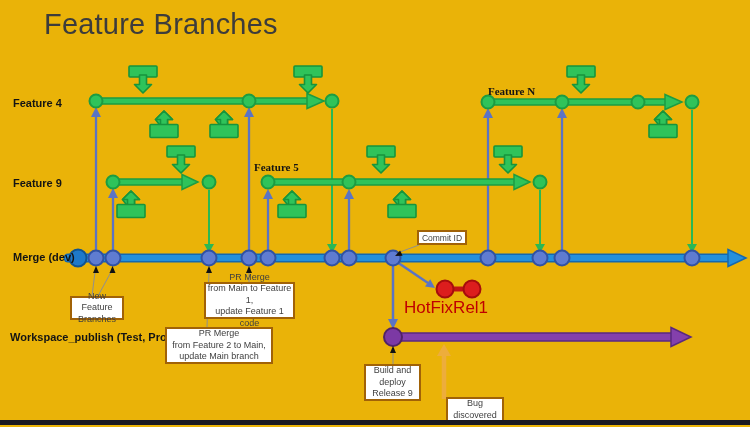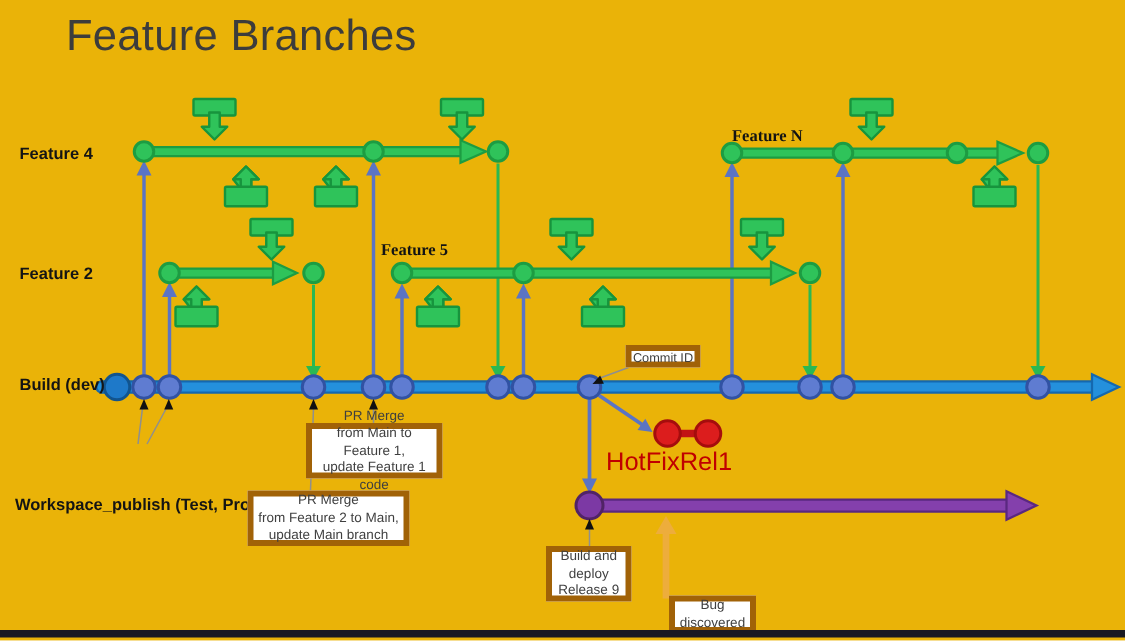--- a/index.html
+++ b/index.html
@@ -4,21 +4,21 @@
 <style>
   html,body{margin:0;padding:0;background:#fff;}
   .stage{position:relative;width:750px;height:427px;background:#eab308;overflow:hidden;
          font-family:"Liberation Sans",sans-serif;}
   .stage svg{position:absolute;left:0;top:0;}
   .title{position:absolute;left:44px;top:8px;font-size:29px;font-weight:400;color:#3c3c3c;
          letter-spacing:0.2px;}
   .lane-label{position:absolute;font-size:11px;font-weight:bold;color:#141414;white-space:nowrap;}
   .branch-label{position:absolute;font-size:11px;font-weight:bold;color:#141414;white-space:nowrap;font-family:Liberation Serif, serif;}
   .hotfix-label{position:absolute;font-size:17px;font-weight:normal;color:#c00000;white-space:nowrap;}
-  .callout{position:absolute;background:#ffffff;border:4px solid #a16207;color:#3f3f3f;
+  .callout{position:absolute;background:#ffffff;border:2px solid #a16207;color:#3f3f3f;
            font-size:9px;line-height:11.5px;text-align:center;white-space:pre-line;
            display:flex;align-items:center;justify-content:center;box-sizing:border-box;}
   .bottom-bar{position:absolute;left:0;top:420px;width:750px;height:5px;background:#191922;}
 </style>
 </head>
 <body>
 
 <div class="stage">
 
 <svg width="750" height="427" viewBox="0 0 750 427">
@@ -181,28 +181,30 @@
     <line x1="419" y1="245" x2="400" y2="252"></line>
         <polygon points="395,256 400.1,250.4 402.6,255.8" stroke="none"></polygon>
     <line x1="393" y1="364" x2="393" y2="352"></line>
         <polygon points="390,353 396,353 393,346" stroke="none"></polygon>
   </g>
 </svg>
 
 <div class="title">Feature Branches</div>
 
 <div class="lane-label" style="left:13px;top:97px">Feature 4</div>
-<div class="lane-label" style="left:13px;top:177px">Feature 2</div>
-<div class="lane-label" style="left:13px;top:251px">Build (dev)</div>
+<div class="lane-label" style="left:13px;top:177px">Feature 9</div>
+<div class="lane-label" style="left:13px;top:251px">Merge (dev)</div>
 <div class="lane-label" style="left:10px;top:331px">Workspace_publish (Test, Prod)</div>
 
 <div class="branch-label" style="left:254px;top:161px">Feature 5</div>
 <div class="branch-label" style="left:488px;top:85px">Feature N</div>
 <div class="hotfix-label" style="left:404px;top:298px">HotFixRel1</div>
 
+<div class="callout" style="left:70px;top:296px;width:54px;height:24px">New Feature
+Branches</div>
 <div class="callout" style="left:204px;top:282px;width:91px;height:37px">PR Merge
 from Main to Feature 1,
 update Feature 1 code</div>
 <div class="callout" style="left:165px;top:327px;width:108px;height:37px">PR Merge
 from Feature 2 to Main,
 update Main branch</div>
 <div class="callout" style="left:417px;top:230px;width:50px;height:15px;font-size:8.5px;line-height:12px">Commit ID</div>
 <div class="callout" style="left:364px;top:364px;width:57px;height:37px">Build and
 deploy
 Release 9</div>

